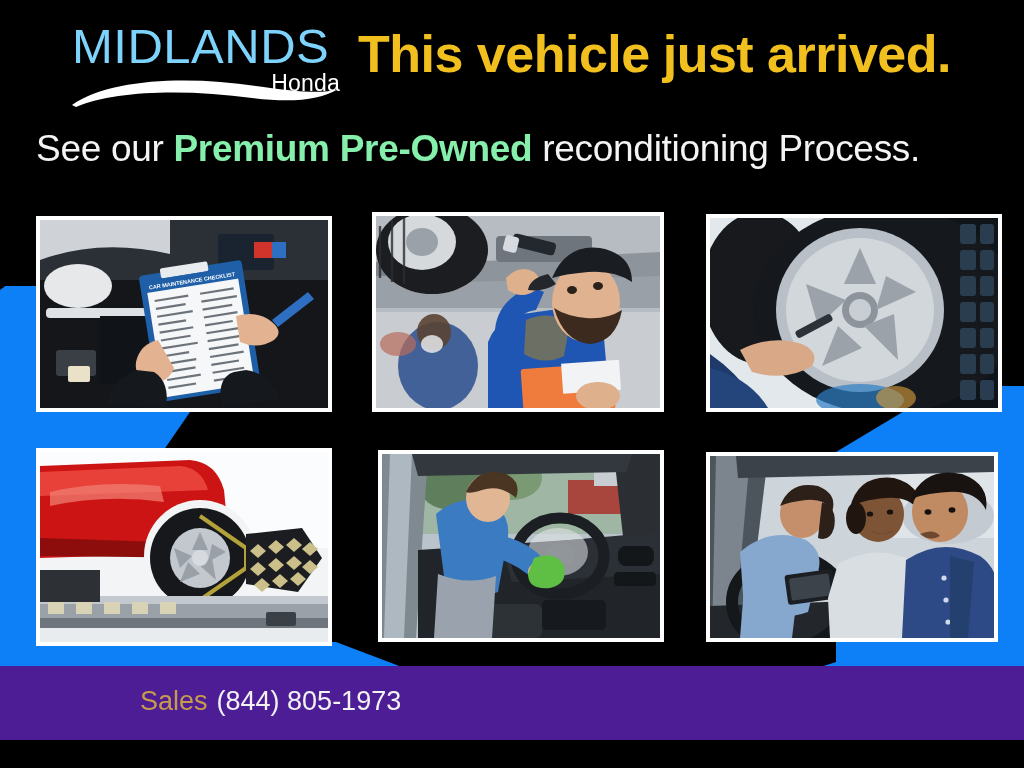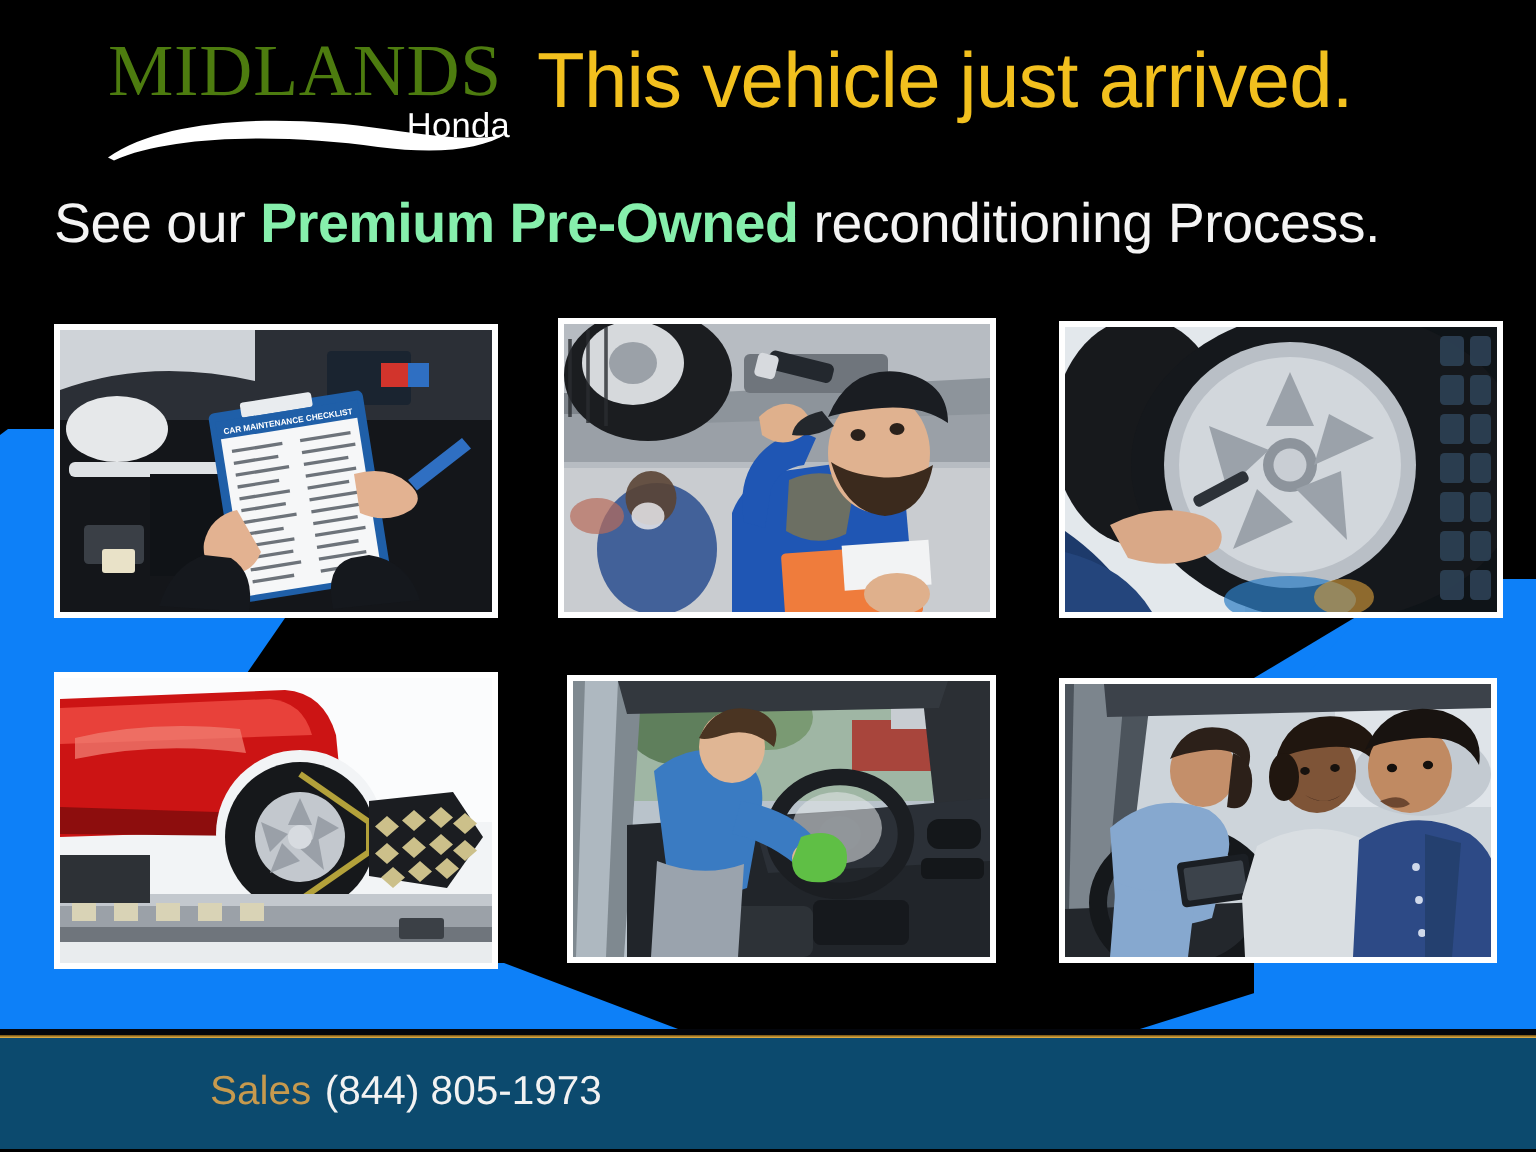--- a/index.html
+++ b/index.html
@@ -40,25 +40,25 @@
   }
 
   .logo-block {
     position: absolute;
     left: 72px;
     top: 22px;
     width: 270px;
     height: 80px;
   }
   .logo-word {
-    font-family: Liberation Serif, serif;
+    font-family: Liberation Sans, sans-serif;
     font-weight: 400;
     font-size: 49px;
     letter-spacing: 0.5px;
-    color: #4d7c0f;
+    color: #7dd3fc;
     line-height: 1;
     white-space: nowrap;
   }
   .logo-sub {
     position: absolute;
     right: 2px;
     top: 48px;
     font-size: 23px;
     font-weight: 400;
     color: #ffffff;
@@ -70,21 +70,21 @@
     top: 52px;
     width: 270px;
     height: 34px;
   }
 
   .headline {
     position: absolute;
     left: 358px;
     top: 26px;
     font-size: 52px;
-    font-weight: 400;
+    font-weight: 700;
     color: #f2c01e;
     letter-spacing: -0.5px;
     white-space: nowrap;
     line-height: 1.08;
   }
   .headline .gap { display: inline-block; width: 13px; }
 
   .subhead {
     position: absolute;
     left: 36px;
@@ -136,24 +136,24 @@
     top: 686px;
     width: 1024px;
     height: 4px;
     background: #04060c;
     z-index: 44;
   }
 
   .footer {
     position: absolute;
     left: 0;
-    top: 692px;
+    top: 666px;
     width: 1024px;
     height: 74px;
-    background: #0c4a6e;
+    background: #4c1d95;
     z-index: 45;
   }
   .footer-inner {
     position: absolute;
     left: 0; top: 0;
     width: 1024px;
     height: 74px;
     display: flex;
     align-items: center;
   }

